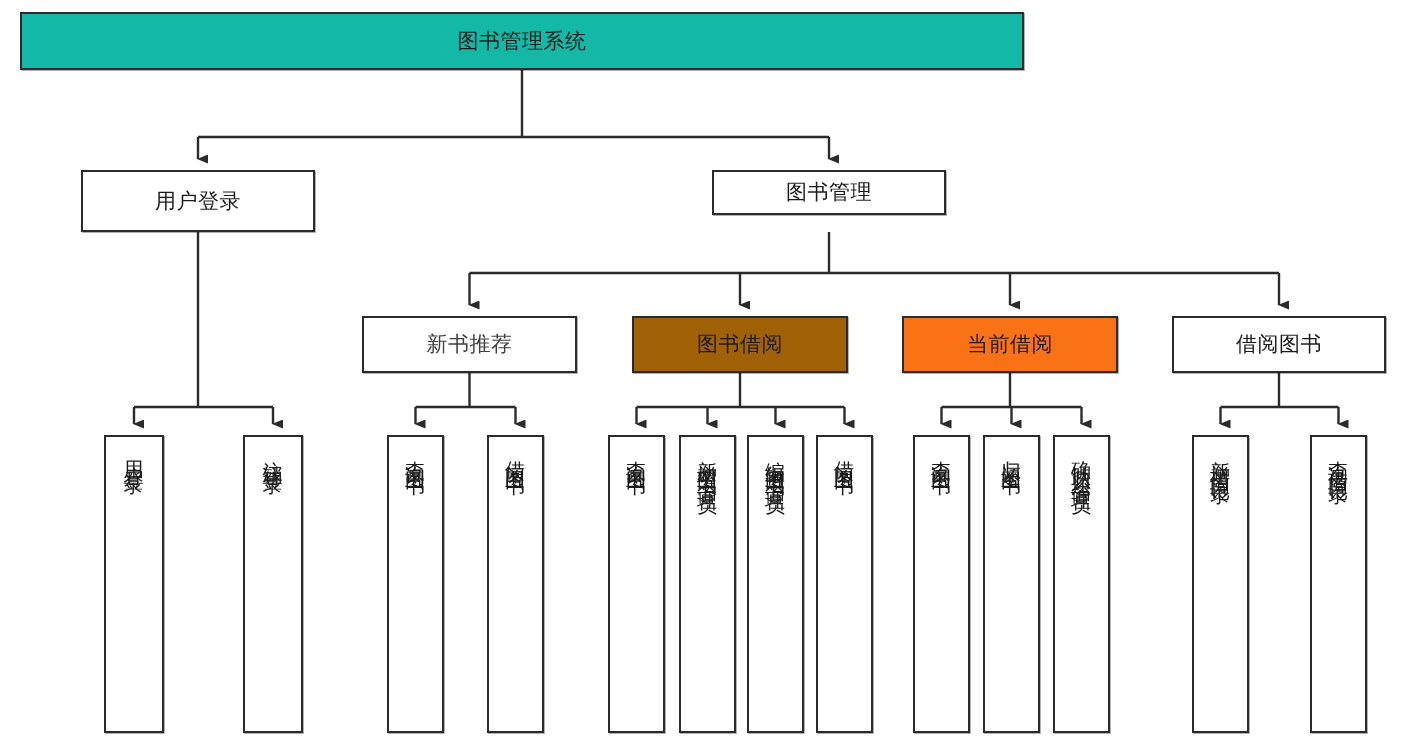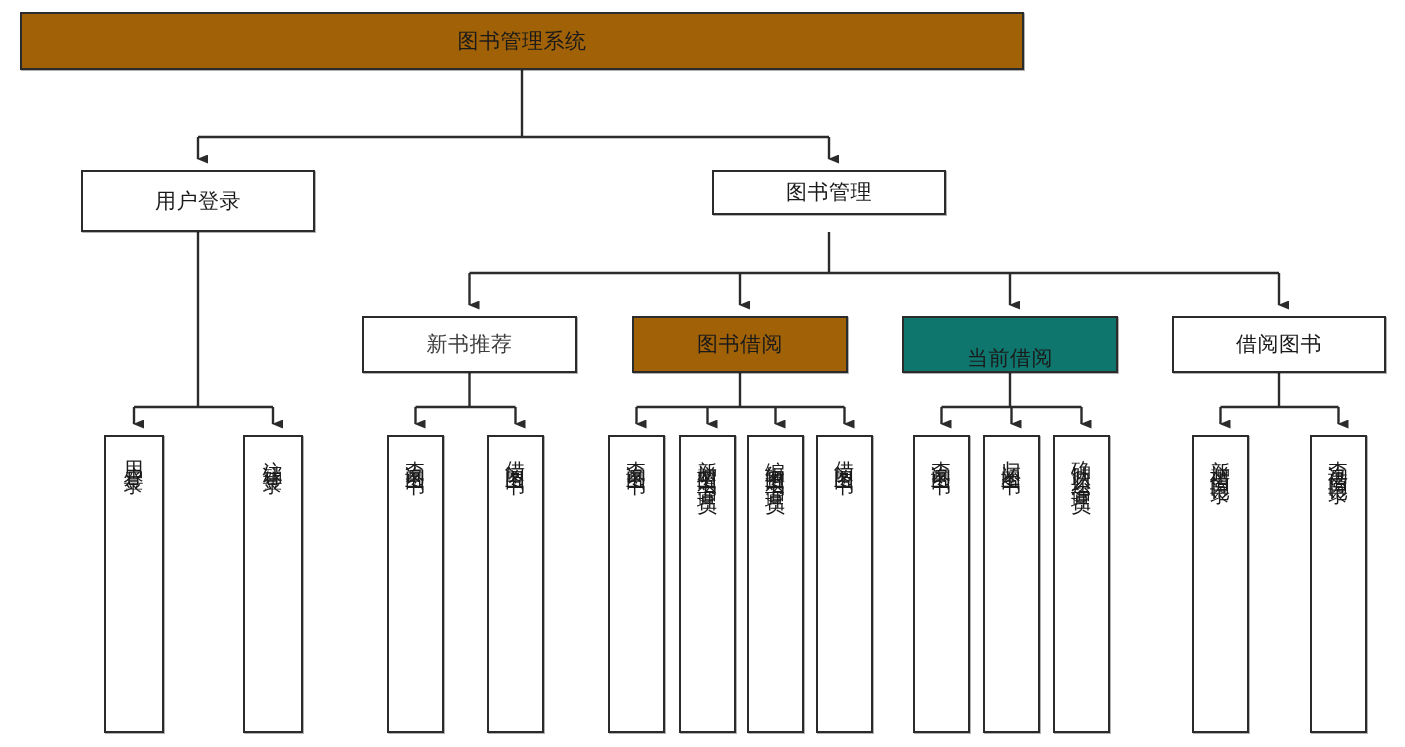--- a/index.html
+++ b/index.html
@@ -112,36 +112,36 @@
         <line x1="941.5" y1="407" x2="941.5" y2="424" stroke="#2b2b2b" stroke-width="2.4" marker-end="url(#arrowhead)"></line>
         <line x1="1011.5" y1="407" x2="1011.5" y2="424" stroke="#2b2b2b" stroke-width="2.4" marker-end="url(#arrowhead)"></line>
         <line x1="1081.5" y1="407" x2="1081.5" y2="424" stroke="#2b2b2b" stroke-width="2.4" marker-end="url(#arrowhead)"></line>
         <line x1="1279" y1="373" x2="1279" y2="407" stroke="#2b2b2b" stroke-width="2.4"></line>
         <line x1="1220.5" y1="407" x2="1338.5" y2="407" stroke="#2b2b2b" stroke-width="2.4"></line>
         <line x1="1220.5" y1="407" x2="1220.5" y2="424" stroke="#2b2b2b" stroke-width="2.4" marker-end="url(#arrowhead)"></line>
         <line x1="1338.5" y1="407" x2="1338.5" y2="424" stroke="#2b2b2b" stroke-width="2.4" marker-end="url(#arrowhead)"></line>
       </g>
   </svg>
   <div id="node-layer">
-      <div class="node-box horizontal" style="left: 20px; top: 12px; width: 1004px; height: 58px; background: #a16207; border-color: rgb(43, 43, 43);">
+      <div class="node-box horizontal" style="left: 20px; top: 12px; width: 1004px; height: 58px; background: #14b8a6; border-color: rgb(43, 43, 43);">
         <span class="node-label" style="color: rgb(26, 26, 26);">图书管理系统</span>
       </div>
       <div class="node-box horizontal" style="left: 81px; top: 170px; width: 234px; height: 62px; background: rgb(255, 255, 255); border-color: rgb(43, 43, 43);">
         <span class="node-label" style="color: rgb(26, 26, 26);">用户登录</span>
       </div>
       <div class="node-box horizontal" style="left: 712px; top: 170px; width: 234px; height: 45px; background: rgb(255, 255, 255); border-color: rgb(43, 43, 43);">
         <span class="node-label" style="color: rgb(26, 26, 26);">图书管理</span>
       </div>
       <div class="node-box horizontal" style="left: 362px; top: 316px; width: 215px; height: 57px; background: rgb(255, 255, 255); border-color: rgb(43, 43, 43);">
         <span class="node-label" style="color: #404040;">新书推荐</span>
       </div>
       <div class="node-box horizontal" style="left: 632px; top: 316px; width: 216px; height: 57px; background: #a16207; border-color: rgb(43, 43, 43);">
         <span class="node-label" style="color: rgb(26, 26, 26);">图书借阅</span>
       </div>
-      <div class="node-box horizontal" style="left: 902px; top: 316px; width: 216px; height: 57px; background: #0f766e; border-color: rgb(43, 43, 43); align-items: flex-end;">
+      <div class="node-box horizontal" style="left: 902px; top: 316px; width: 216px; height: 57px; background: #f97316; border-color: rgb(43, 43, 43);">
         <span class="node-label" style="color: rgb(26, 26, 26);">当前借阅</span>
       </div>
       <div class="node-box horizontal" style="left: 1172px; top: 316px; width: 214px; height: 57px; background: rgb(255, 255, 255); border-color: rgb(43, 43, 43);">
         <span class="node-label" style="color: rgb(26, 26, 26);">借阅图书</span>
       </div>
       <div class="node-box vertical" style="left: 104px; top: 435px; width: 60px; height: 298px; background: rgb(255, 255, 255); border-color: rgb(43, 43, 43);">
         <span class="node-label" style="color: rgb(26, 26, 26);">用户登录</span>
       </div>
       <div class="node-box vertical" style="left: 243px; top: 435px; width: 60px; height: 298px; background: rgb(255, 255, 255); border-color: rgb(43, 43, 43);">
         <span class="node-label" style="color: rgb(26, 26, 26);">注销登录</span>

